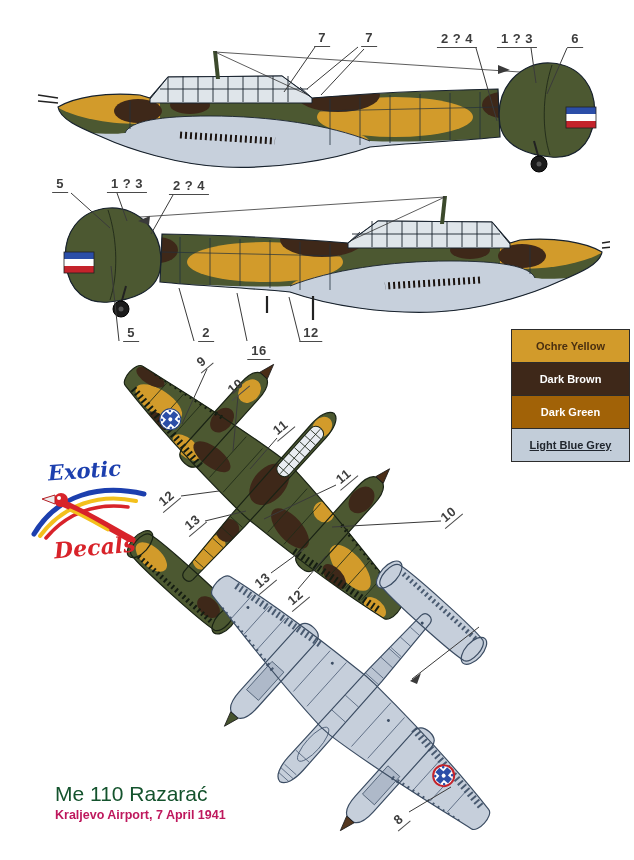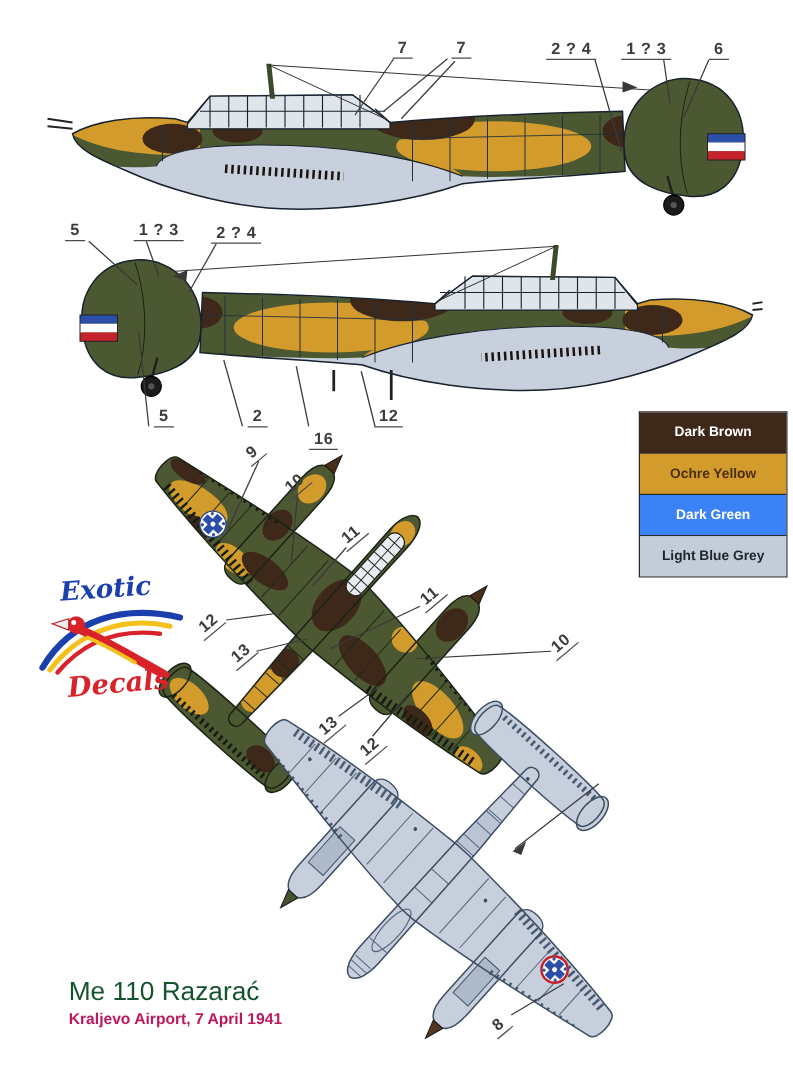--- a/index.html
+++ b/index.html
@@ -10,24 +10,24 @@
   
   .co{position:absolute;transform:translate(-50%,-100%);
       font:700 13px "Liberation Sans",sans-serif;color:#3d3d3d;
       border-bottom:1.5px solid #4a4a4a;padding:0 4px 1px;white-space:nowrap;
       letter-spacing:.5px;z-index:30;}
   .co.rot{transform:translate(-50%,-50%) rotate(-40deg);}
   
   .legend{position:absolute;left:511px;top:329px;width:117px;border:1px solid #2c2c2c;z-index:20;}
   .legend-row{height:32px;display:flex;align-items:center;justify-content:center;
       font:700 11px "Liberation Sans",sans-serif;border-bottom:1px solid #2c2c2c;}
-  .legend-row:last-child{border-bottom:none;}
+  .legend-row:last-child{border-bottom:none;text-decoration:underline;}
   .sw0{background:#3e2819;color:#ffffff;}
   .sw1{background:#d29b2b;color:#4a2f10;}
-  .sw2{background:#3b82f6;color:#ffffff;}
+  .sw2{background:#a16207;color:#ffffff;}
   .sw3{background:#c2cdd9;color:#20262e;}
   
   .planwrap{position:absolute;width:380px;height:270px;z-index:5;}
   .planwrap.top{left:62px;top:370px;transform:rotate(42deg);}
   .planwrap.bottom{left:172px;top:555px;transform:rotate(222deg);}
   
   .logo{position:absolute;left:28px;top:458px;width:124px;height:112px;z-index:25;}
   .logo .w1{position:absolute;left:20px;top:0px;font:700 italic 21px "DejaVu Serif",serif;
             color:#1c3fae;transform:rotate(-4deg);}
   .logo .w2{position:absolute;left:26px;top:76px;font:700 italic 22px "DejaVu Serif",serif;
@@ -329,25 +329,25 @@
   <div class="co rot" style="left:344px;top:477px;">11</div>
   <div class="co rot" style="left:449px;top:515px;">10</div>
   <div class="co rot" style="left:167px;top:499px;">12</div>
   <div class="co rot" style="left:193px;top:523px;">13</div>
   <div class="co rot" style="left:263px;top:581px;">13</div>
   <div class="co rot" style="left:296px;top:598px;">12</div>
 
   <div class="co rot" style="left:399px;top:820px;">8</div>
 
   <div class="legend">
+    <div class="legend-row sw1">
+      <span>Ochre Yellow</span>
+    </div>
     <div class="legend-row sw0">
       <span>Dark Brown</span>
-    </div>
-    <div class="legend-row sw1">
-      <span>Ochre Yellow</span>
     </div>
     <div class="legend-row sw2">
       <span>Dark Green</span>
     </div>
     <div class="legend-row sw3">
       <span>Light Blue Grey</span>
     </div>
   </div>
 
   <div class="logo">

